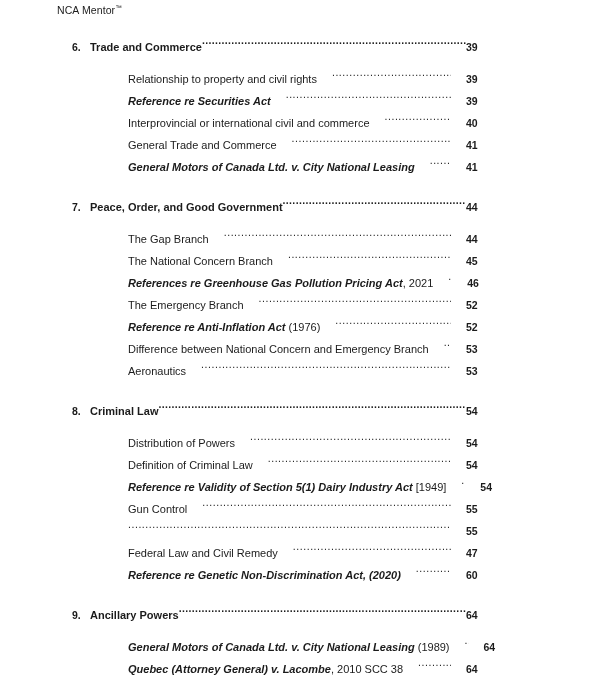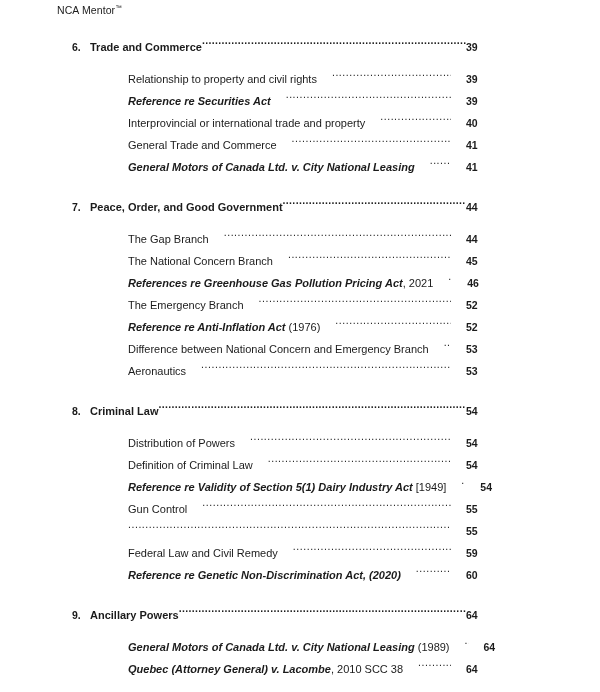--- a/index.html
+++ b/index.html
@@ -162,21 +162,21 @@
           <span class="label"><span class="rm">Relationship to property and civil rights</span></span>
           <span class="leader"></span>
           <span class="page-num">39</span>
         </div>
         <div class="toc-row lvl2">
           <span class="label"><span class="it">Reference re Securities Act</span></span>
           <span class="leader"></span>
           <span class="page-num">39</span>
         </div>
         <div class="toc-row lvl2">
-          <span class="label"><span class="rm">Interprovincial or international trade and property</span></span>
+          <span class="label"><span class="rm">Interprovincial or international civil and commerce</span></span>
           <span class="leader"></span>
           <span class="page-num">40</span>
         </div>
         <div class="toc-row lvl2">
           <span class="label"><span class="rm">General Trade and Commerce</span></span>
           <span class="leader"></span>
           <span class="page-num">41</span>
         </div>
         <div class="toc-row lvl2">
           <span class="label"><span class="it">General Motors of Canada Ltd. v. City National Leasing</span></span>
@@ -256,21 +256,21 @@
           <span class="leader"></span>
           <span class="page-num">55</span>
         </div>
         <div class="toc-row lvl2">
           <span class="leader"></span>
           <span class="page-num">55</span>
         </div>
         <div class="toc-row lvl2">
           <span class="label"><span class="rm">Federal Law and Civil Remedy</span></span>
           <span class="leader"></span>
-          <span class="page-num">59</span>
+          <span class="page-num">47</span>
         </div>
         <div class="toc-row lvl2">
           <span class="label"><span class="it">Reference re Genetic Non-Discrimination Act, (2020)</span><span class="rm"> </span></span>
           <span class="leader"></span>
           <span class="page-num">60</span>
         </div>
       </div>
       <div class="toc-group">
         <div class="toc-row lvl1">
           <span class="num">9.</span>

